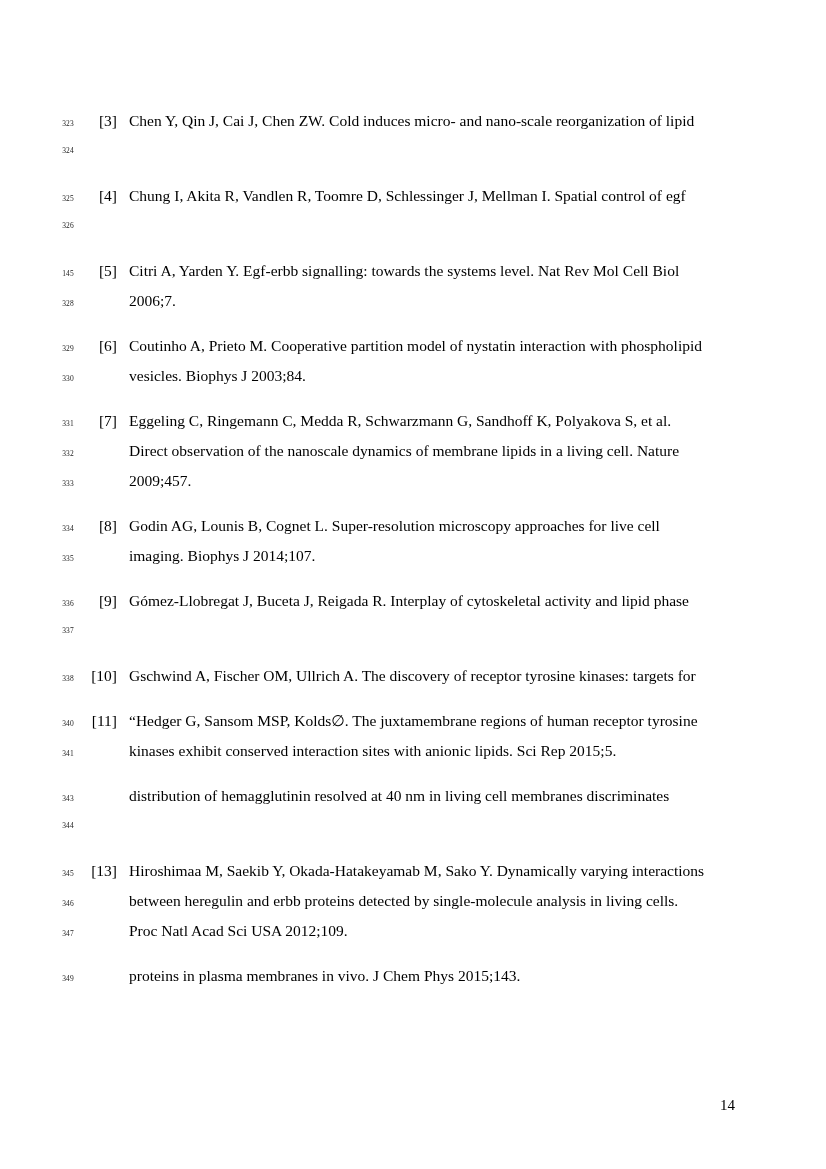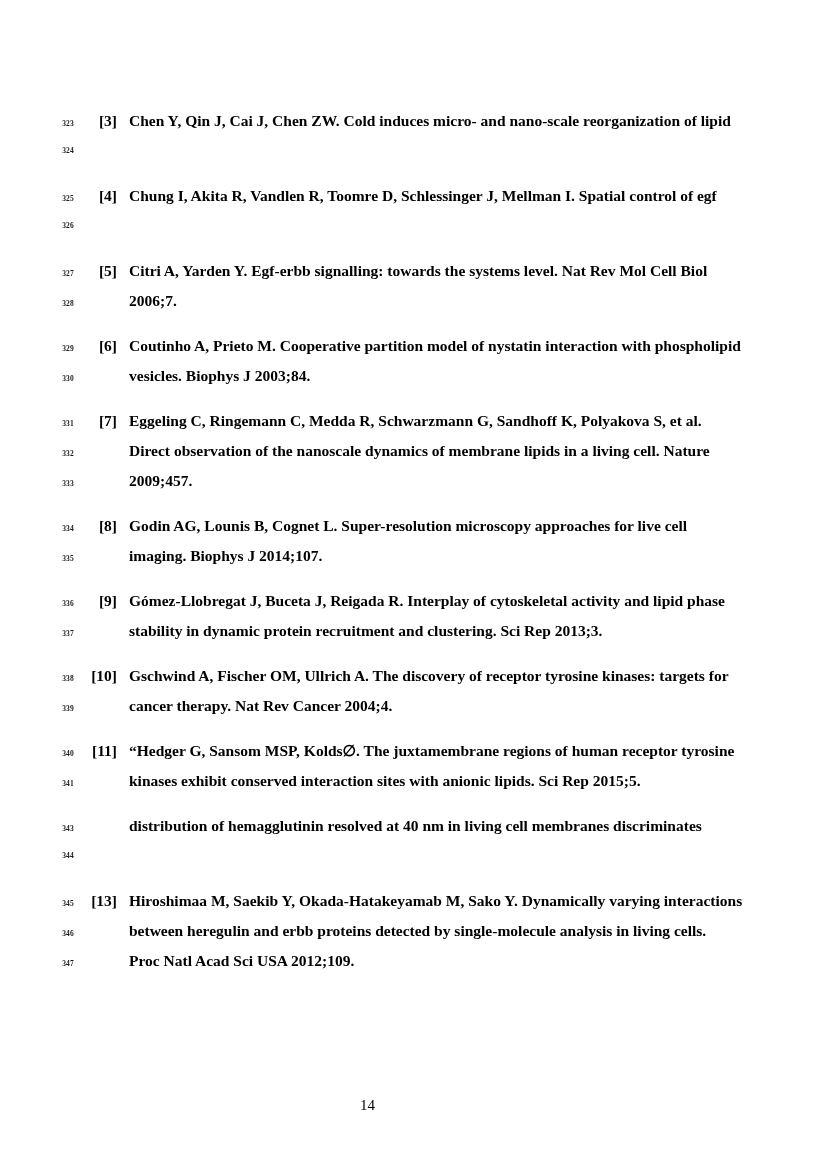--- a/index.html
+++ b/index.html
@@ -18,21 +18,20 @@
   .page {
     position: absolute;
     inset: 0;
     background: #ffffff;
   }
   .refs {
     position: absolute;
     top: 106px;
     left: 0;
     width: 728px;
-    font-weight: bold;
   }
   .ref {
     margin-bottom: 15px;
   }
   .line {
     display: flex;
     align-items: baseline;
     height: 30px;
     line-height: 30px;
     font-size: 15.5px;
@@ -51,21 +50,21 @@
     text-align: right;
   }
   .reftext {
     padding-left: 12px;
   }
   .pageno {
     position: absolute;
     top: 1090px;
     left: 0;
     width: 735px;
-    text-align: center;
+    text-align: right;
     font-size: 15px;
     line-height: 30px;
   }
 </style>
 </head>
 <body>
 
 <div class="page">
   <div class="refs">
       <div class="ref">
@@ -85,21 +84,21 @@
     <span class="reflabel">[4]</span>
     <span class="reftext">Chung I, Akita R, Vandlen R, Toomre D, Schlessinger J, Mellman I. Spatial control of egf</span>
   </div>
         <div class="line">
     <span class="lineno">326</span>
     <span class="reflabel"></span>
   </div>
       </div>
       <div class="ref">
         <div class="line">
-    <span class="lineno">327</span>
+    <span class="lineno">145</span>
     <span class="reflabel">[5]</span>
     <span class="reftext">Citri A, Yarden Y. Egf-erbb signalling: towards the systems level. Nat Rev Mol Cell Biol</span>
   </div>
         <div class="line">
     <span class="lineno">328</span>
     <span class="reflabel"></span>
     <span class="reftext">2006;7.</span>
   </div>
       </div>
       <div class="ref">
@@ -145,34 +144,28 @@
       </div>
       <div class="ref">
         <div class="line">
     <span class="lineno">336</span>
     <span class="reflabel">[9]</span>
     <span class="reftext">Gómez-Llobregat J, Buceta J, Reigada R. Interplay of cytoskeletal activity and lipid phase</span>
   </div>
         <div class="line">
     <span class="lineno">337</span>
     <span class="reflabel"></span>
-    <span class="reftext">stability in dynamic protein recruitment and clustering. Sci Rep 2013;3.</span>
   </div>
       </div>
       <div class="ref">
         <div class="line">
     <span class="lineno">338</span>
     <span class="reflabel">[10]</span>
     <span class="reftext">Gschwind A, Fischer OM, Ullrich A. The discovery of receptor tyrosine kinases: targets for</span>
   </div>
-        <div class="line">
-    <span class="lineno">339</span>
-    <span class="reflabel"></span>
-    <span class="reftext">cancer therapy. Nat Rev Cancer 2004;4.</span>
-  </div>
       </div>
       <div class="ref">
         <div class="line">
     <span class="lineno">340</span>
     <span class="reflabel">[11]</span>
     <span class="reftext">“Hedger G, Sansom MSP, Kolds∅. The juxtamembrane regions of human receptor tyrosine</span>
   </div>
         <div class="line">
     <span class="lineno">341</span>
     <span class="reflabel"></span>
@@ -201,16 +194,21 @@
     <span class="reflabel"></span>
     <span class="reftext">between heregulin and erbb proteins detected by single-molecule analysis in living cells.</span>
   </div>
         <div class="line">
     <span class="lineno">347</span>
     <span class="reflabel"></span>
     <span class="reftext">Proc Natl Acad Sci USA 2012;109.</span>
   </div>
       </div>
       <div class="ref">
+        <div class="line">
+    <span class="lineno">349</span>
+    <span class="reflabel"></span>
+    <span class="reftext">proteins in plasma membranes in vivo. J Chem Phys 2015;143.</span>
+  </div>
       </div>
     </div>
   <div class="pageno">14</div>
 </div>
 
 </body></html>

